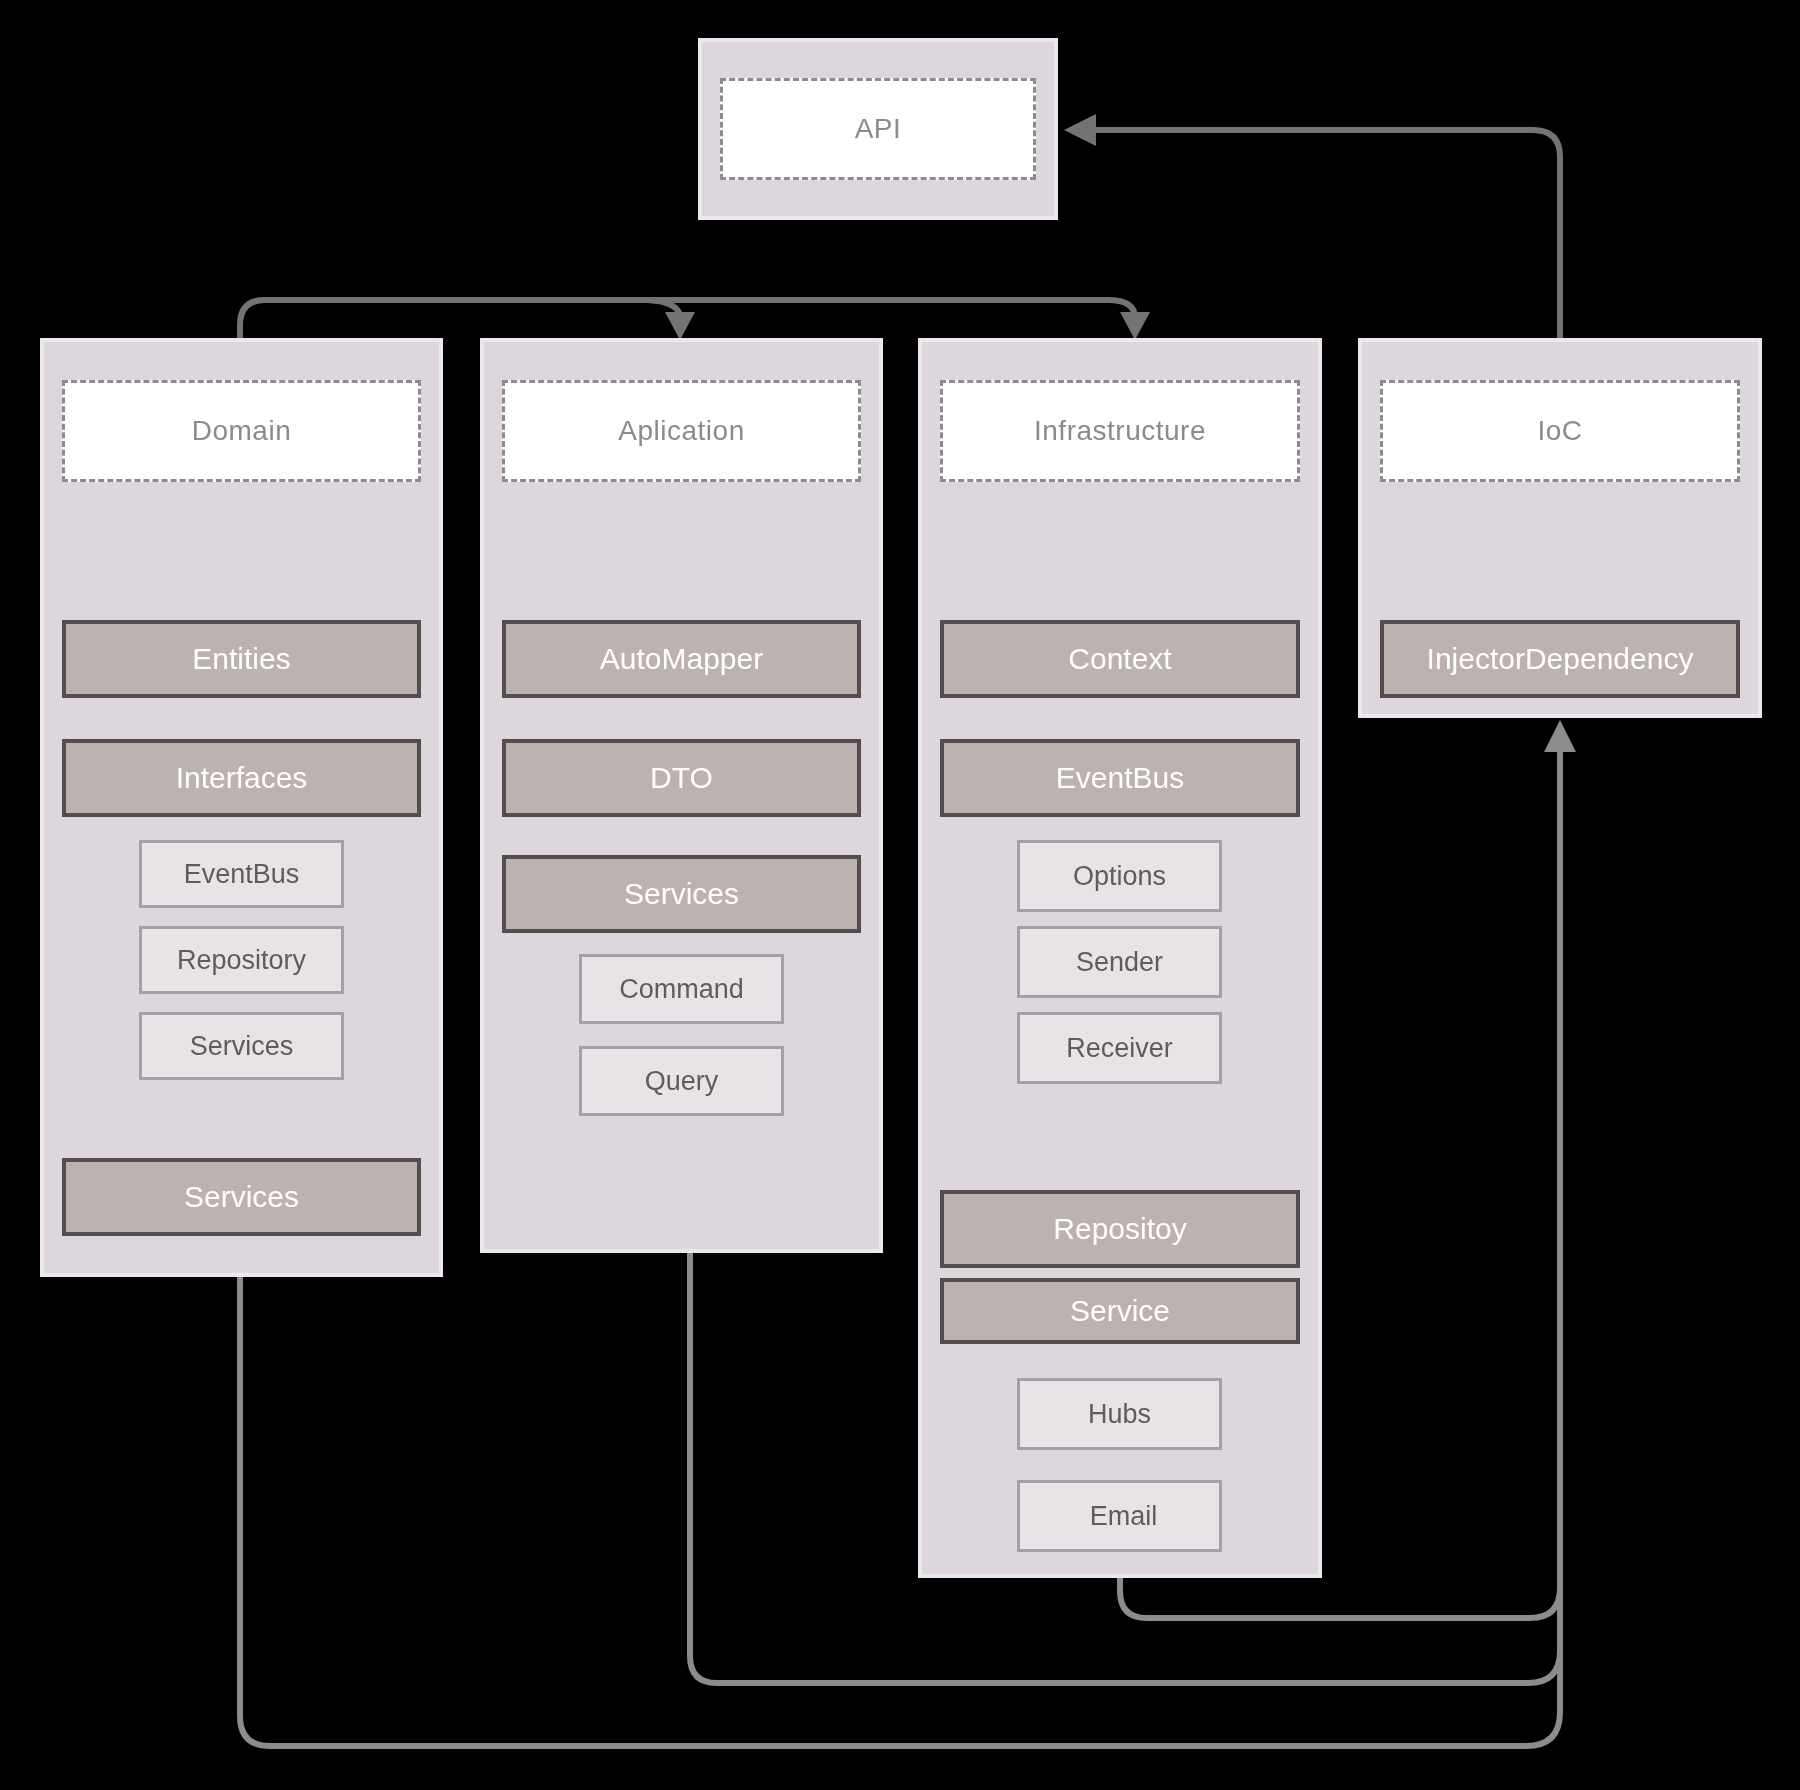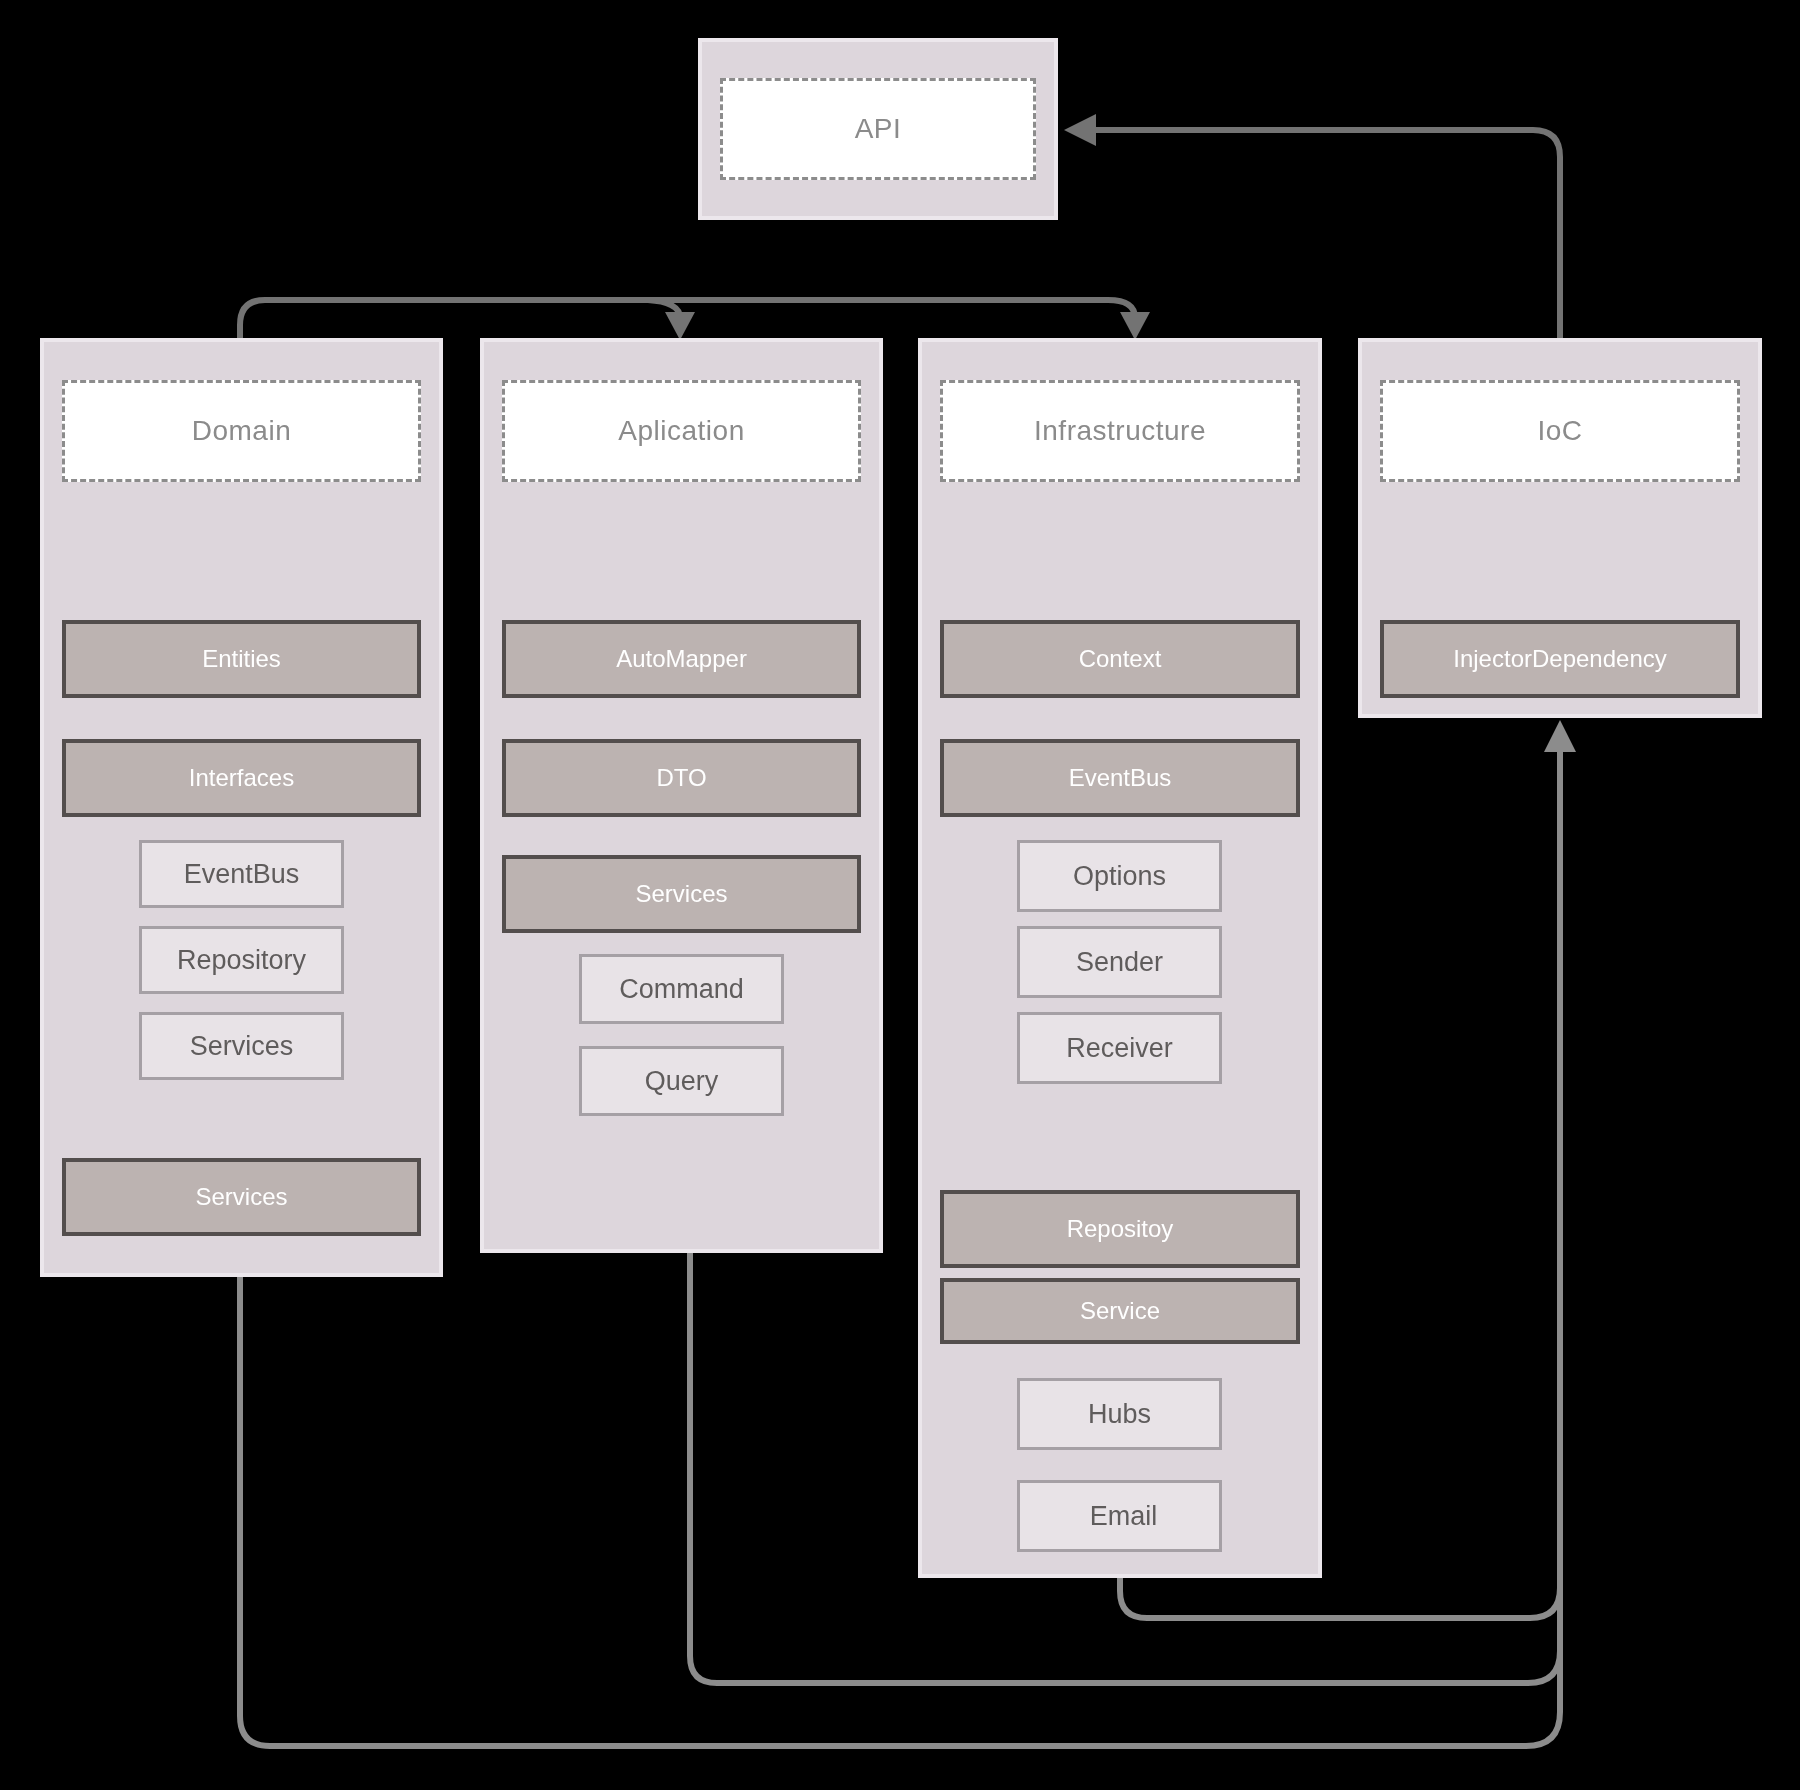--- a/index.html
+++ b/index.html
@@ -42,21 +42,21 @@
     position:absolute;left:18px;right:18px;top:38px;height:102px;
     background:var(--header-fill);
     border:3px dashed var(--header-border);
     box-sizing:border-box;
     display:flex;align-items:center;justify-content:center;
     color:var(--header-text);font-size:28px;letter-spacing:0.5px;
   }
   .node{
     position:absolute;box-sizing:border-box;
     display:flex;align-items:center;justify-content:center;
-    font-size:24px;
+    font-size:30px;
   }
   .node.dark{
     left:18px;right:18px;
     background:var(--dark-node-fill);
     border:4px solid var(--dark-node-border);
     color:var(--dark-node-text);
   }
   .node.light{
     left:95px;width:205px;
     background:var(--light-node-fill);

